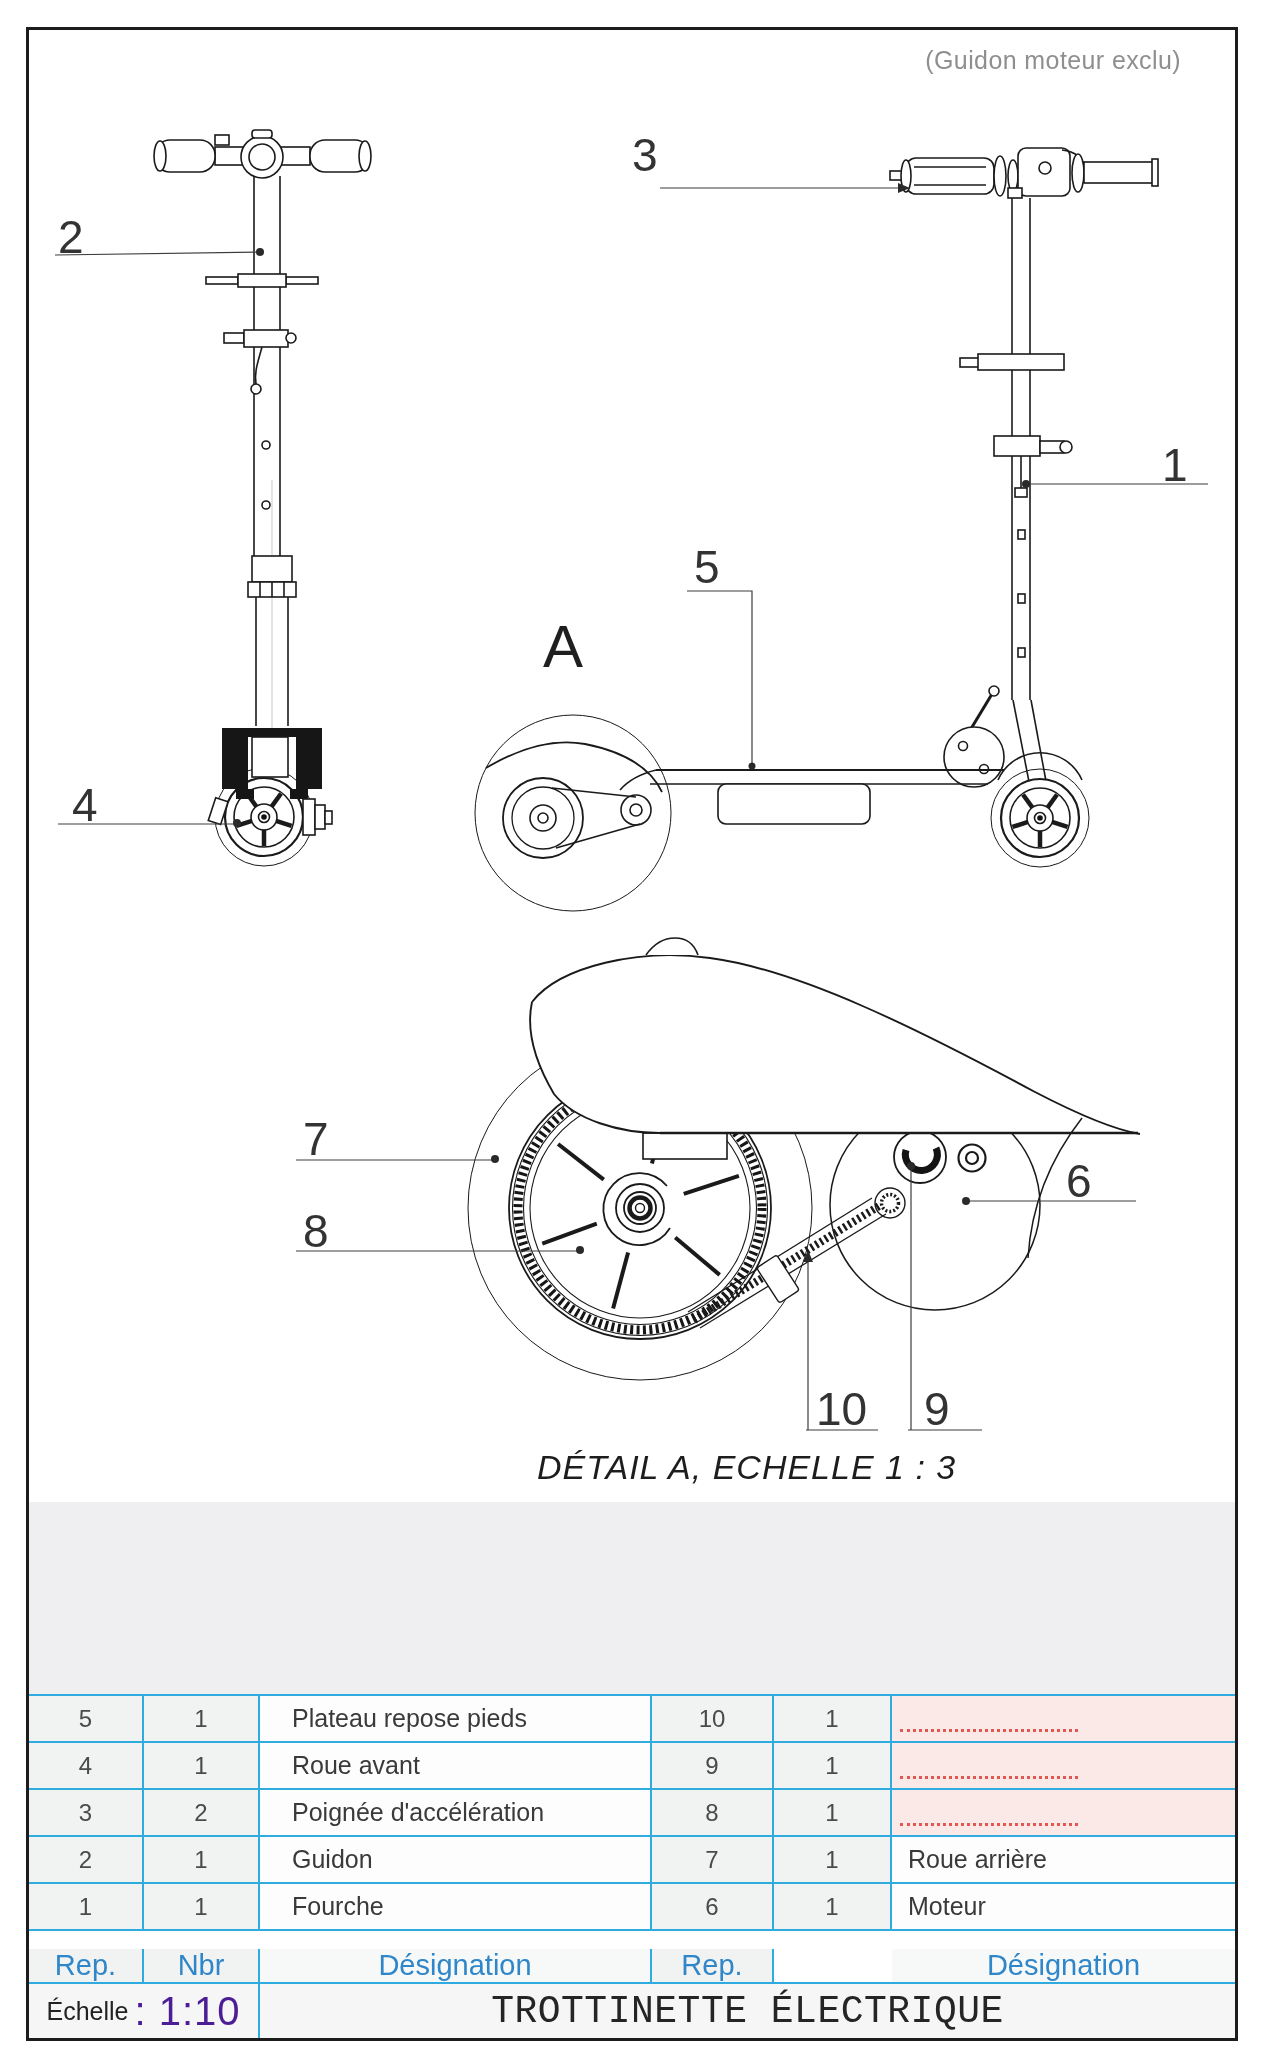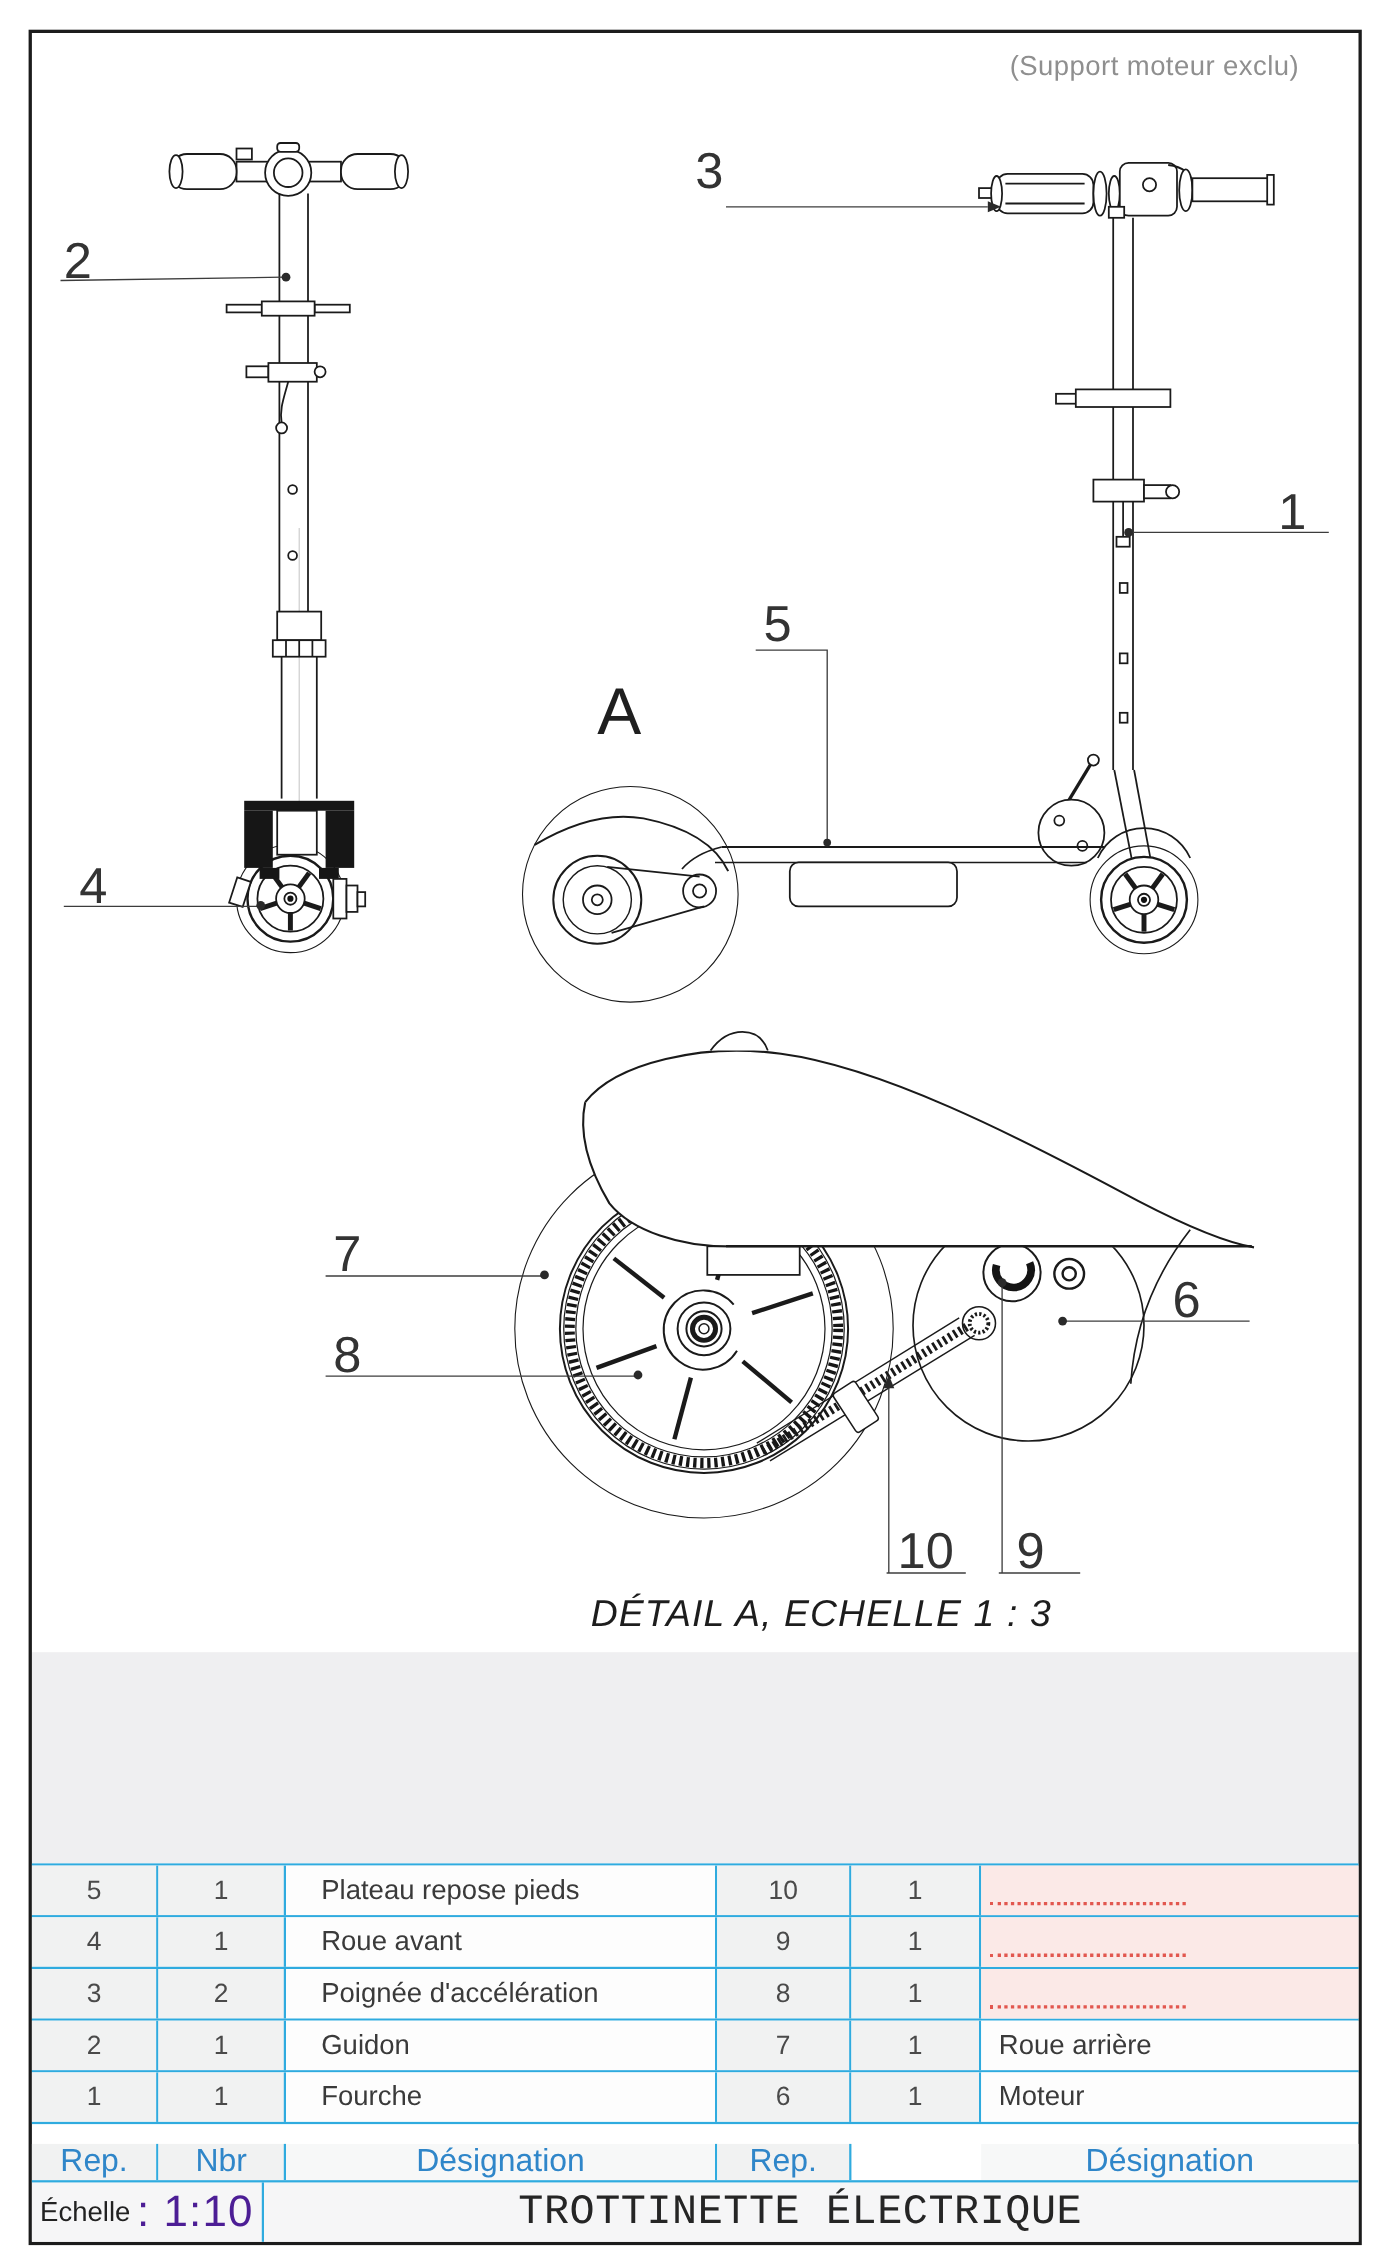--- a/index.html
+++ b/index.html
@@ -30,21 +30,21 @@
   .bg-g{background:#f1f2f2;}
   .bg-w{background:#fdfdfd;}
   .bg-p{background:#fbe9e7;position:relative;}
   .dots{position:absolute;left:8px;bottom:9px;width:178px;
         border-bottom:3px dotted #e2574f;}
   .hrow{height:53px;align-items:flex-end;}
   .hrow>div{font-size:29px;color:#2f86c9;background:#f1f2f2;}
   .hrow .w-des,.hrow .w-des2{justify-content:center !important;padding-left:0;
         background:#f7f8f8;font-size:29px !important;color:#2f86c9 !important;}
   .trow{height:56px;background:#f6f6f7;}
-  .trow .t-left{width:211px;border-right:2px solid #2fabdf;gap:6px;}
+  .trow .t-left{width:231px;border-right:2px solid #2fabdf;gap:6px;}
   .trow .t-right{width:975px;border-right:none;font-family:Liberation Mono, monospace;}
   .scale-label{font-size:25px;color:#222222;}
   .scale-value{font-size:40px;color:#4c1d95;letter-spacing:1px;}
   .sheet-title{font-size:38px;color:#252525;letter-spacing:.5px;}
 </style>
 </head>
 <body>
 
 <div class="page">
 
@@ -259,21 +259,21 @@
       <line x1="808" y1="1262" x2="808" y2="1430"></line>
         <line x1="806" y1="1430" x2="878" y2="1430"></line>
       <circle cx="911" cy="1166" r="4" fill="#2a2a2a" stroke="none"></circle>
       <line x1="911" y1="1170" x2="911" y2="1430"></line>
         <line x1="908" y1="1430" x2="982" y2="1430"></line>
     </g>
   </svg>
 
   <div class="frame" style="background:transparent;"></div>
 
-  <div class="txt note" style="right:82px;top:46px;">(Support moteur exclu)</div>
+  <div class="txt note" style="right:82px;top:46px;">(Guidon moteur exclu)</div>
 
   <div class="txt callout" style="left:58px;top:210px;">2</div>
   <div class="txt callout" style="left:632px;top:128px;">3</div>
   <div class="txt callout" style="left:1162px;top:438px;">1</div>
   <div class="txt callout" style="left:72px;top:778px;">4</div>
   <div class="txt callout" style="left:694px;top:540px;">5</div>
   <div class="txt detail-a" style="left:543px;top:612px;">A</div>
   <div class="txt callout" style="left:303px;top:1112px;">7</div>
   <div class="txt callout" style="left:303px;top:1204px;">8</div>
   <div class="txt callout" style="left:1066px;top:1154px;">6</div>

